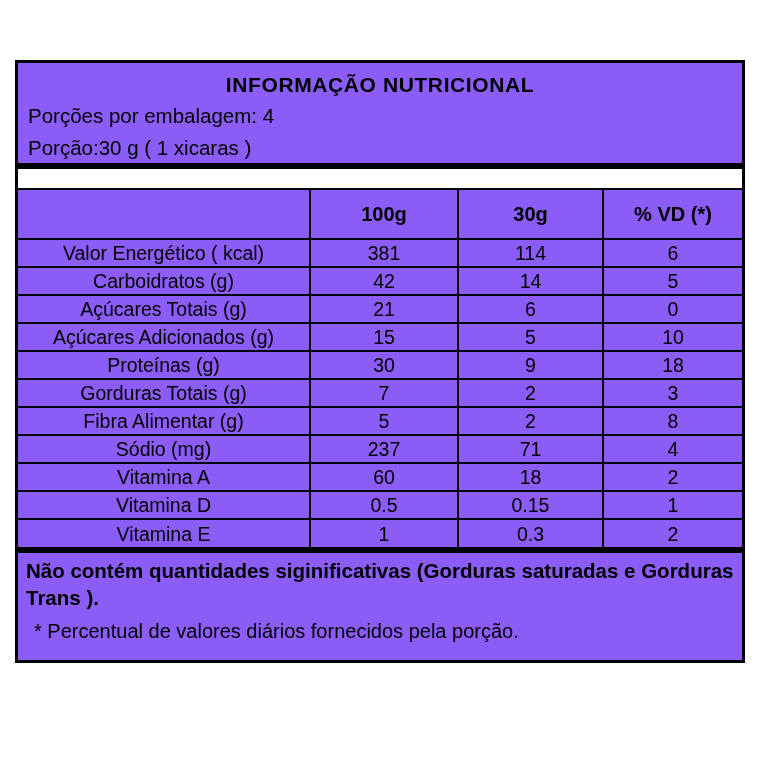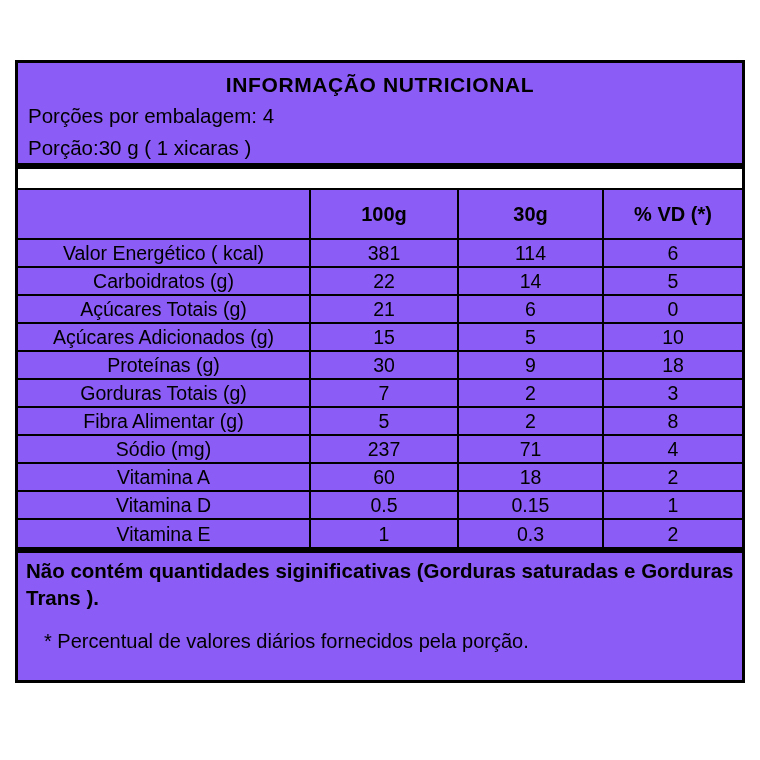--- a/index.html
+++ b/index.html
@@ -116,21 +116,21 @@
   }
   .footer-bold {
     font-weight: bold;
     font-size: 20.5px;
     line-height: 1.28;
     margin: 0 0 6px 0;
   }
   .footer-note {
     font-size: 20px;
     line-height: 1.25;
-    margin: 18px;
+    margin: 8px;
   }
 </style>
 </head>
 <body>
 
 <div class="label-wrap">
 
   <div class="serving-block">
     <div class="nutri-title">INFORMAÇÃO NUTRICIONAL</div>
     <div class="serving-line">Porções por embalagem: 4</div>
@@ -157,21 +157,21 @@
     </thead>
     <tbody>
       <tr>
         <td>Valor Energético ( kcal)</td>
         <td>381</td>
         <td>114</td>
         <td>6</td>
       </tr>
       <tr>
         <td>Carboidratos  (g)</td>
-        <td>22</td>
+        <td>42</td>
         <td>14</td>
         <td>5</td>
       </tr>
       <tr>
         <td>Açúcares Totais  (g)</td>
         <td>21</td>
         <td>6</td>
         <td>0</td>
       </tr>
       <tr>

